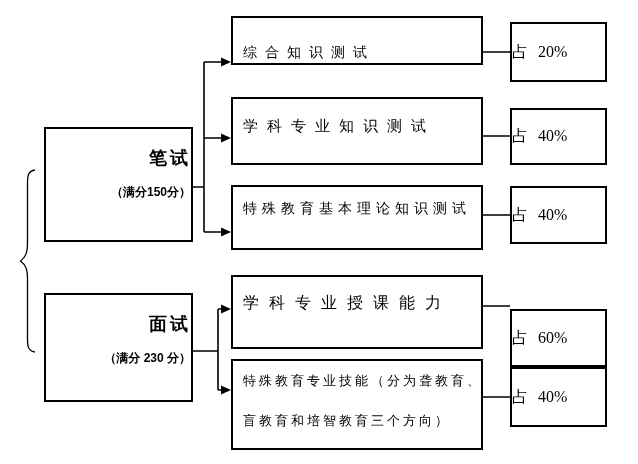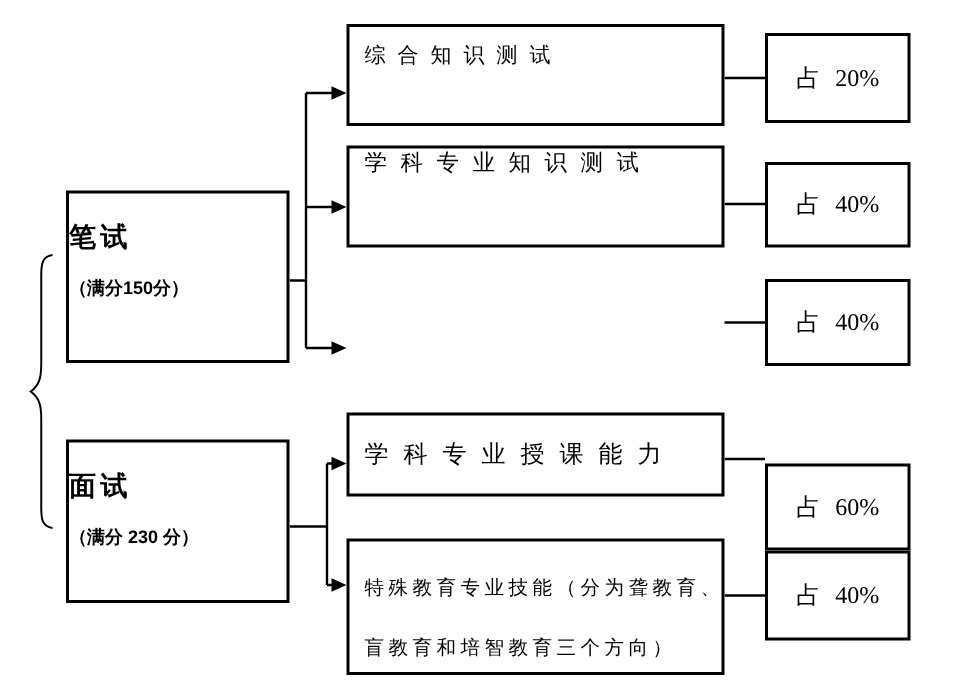--- a/index.html
+++ b/index.html
@@ -19,48 +19,48 @@
   .box{
     position:absolute;
     background:#fff;
     border:2px solid #000;
     box-sizing:border-box;
   }
 
   
   .lbox{
     left:44px;width:149px;
-    text-align:left;
+    text-align:right;
     font-family:"Liberation Sans","DejaVu Sans",sans-serif;
     font-weight:bold;
     padding-top:12px;
   }
   .lbox .t{font-size:18px;line-height:34px;letter-spacing:3px;}
   .lbox .s{font-size:12px;line-height:34px;letter-spacing:0;}
   .lbox1{top:127px;height:115px;}
   .lbox2{top:293px;height:109px;}
 
   
   .mid{
     left:231px;width:252px;
     padding-left:10px;
     box-sizing:border-box;
   }
   .mid .line{display:block;white-space:nowrap;}
-  .r1{top:16px;height:68px;font-size:14px;letter-spacing:8px;padding-top:10px;}
-  .r2{top:97px;height:68px;font-size:15px;letter-spacing:9px;}
+  .r1{top:16px;height:49px;font-size:14px;letter-spacing:8px;padding-top:26px;}
+  .r2{top:97px;height:68px;font-size:15px;letter-spacing:9px;padding-top:18px;}
   .r3{top:185px;height:65px;font-size:14px;letter-spacing:5px;padding-top:13px;}
-  .r4{top:275px;height:56px;font-size:16px;letter-spacing:10px;padding-top:16px;}
-  .r5{top:359px;height:91px;font-size:13px;letter-spacing:3px;padding-top:11px;}
+  .r4{top:275px;height:74px;font-size:16px;letter-spacing:10px;padding-top:16px;}
+  .r5{top:359px;height:91px;font-size:13px;letter-spacing:3px;padding-top:0;}
   .r5 .line{line-height:40px;}
 
   
   .wbox{
     left:510px;width:97px;
-    display:flex;align-items:center;justify-content:center;
+    display:flex;align-items:center;justify-content:flex-start;
     font-size:16px;
     word-spacing:6px;
     white-space:nowrap;
   }
   .w1{top:22px;height:60px;}
   .w2{top:108px;height:57px;}
   .w3{top:186px;height:58px;}
   .w4{top:277px;height:58px;margin-top:32px;}
   .w5{top:367px;height:60px;}
 </style>
@@ -94,20 +94,23 @@
     <div class="t">面试</div>
     <div class="s">（满分 230 分）</div>
   </div>
 
   <div class="box mid r1">
     <span class="line">综合知识测试</span>
   </div>
   <div class="box mid r2">
     <span class="line">学科专业知识测试</span>
   </div>
+  <div class="box mid r3">
+    <span class="line">特殊教育基本理论知识测试</span>
+  </div>
   <div class="box mid r4">
     <span class="line">学科专业授课能力</span>
   </div>
   <div class="box mid r5">
     <span class="line">特殊教育专业技能（分为聋教育、</span>
     <span class="line">盲教育和培智教育三个方向）</span>
   </div>
 
   <div class="box wbox w1">
     <span>占 20%</span>

